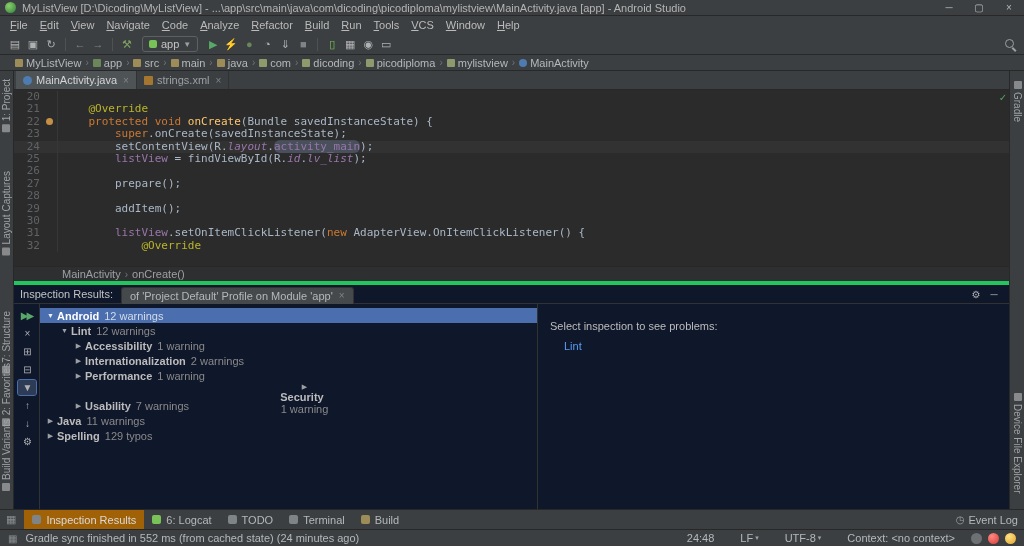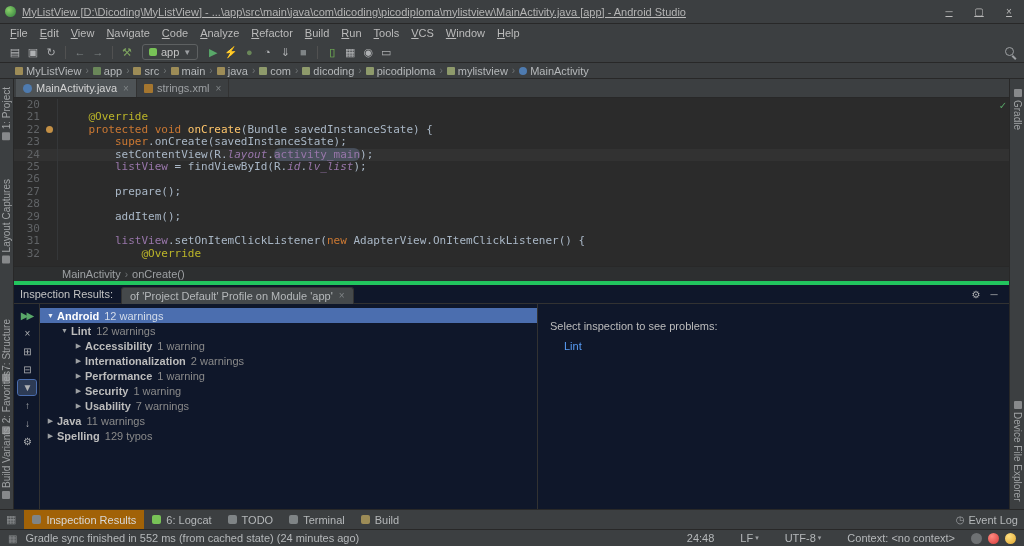--- a/index.html
+++ b/index.html
@@ -2,21 +2,21 @@
 <html><head>
 <meta charset="utf-8">
 <style>
   *{margin:0;padding:0;box-sizing:border-box;}
   html,body{width:1024px;height:546px;overflow:hidden;background:#2b2b2b;
     font-family:"Liberation Sans",sans-serif;}
   #app{width:1024px;height:546px;display:flex;flex-direction:column;background:#3c3f41;color:#bbb;font-size:11px;}
   .spacer{flex:1;}
 
   
-  .titlebar{height:24px;display:flex;align-items:center;background:#3c3f41;border-bottom:1px solid #282828;padding-left:5px;text-decoration:underline;}
+  .titlebar{height:16px;display:flex;align-items:center;background:#3c3f41;border-bottom:1px solid #282828;padding-left:5px;}
   .as-logo{width:11px;height:11px;border-radius:50%;background:radial-gradient(circle at 35% 35%,#8ad06a,#2f7d3b);margin-right:6px;flex:none;}
   .title-text{flex:1;color:#b4b4b4;font-size:11px;white-space:nowrap;overflow:hidden;}
   .win-btn{width:30px;height:18px;display:flex;align-items:center;justify-content:center;color:#b8b8b8;font-size:10px;}
 
   
   .menubar{height:18px;display:flex;align-items:center;background:#3c3f41;padding-left:4px;}
   .menu-item{padding:1px 6px;color:#bbbbbb;cursor:default;}
   .menu-item::first-letter{text-decoration:underline;}
 
   
@@ -406,21 +406,21 @@
               <div class="trow" style="padding-left: 32px;">
                 <span class="tarrow">▶</span>
                 <span class="tlabel">Internationalization</span>
                 <span class="tcount">2 warnings</span>
               </div>
               <div class="trow" style="padding-left: 32px;">
                 <span class="tarrow">▶</span>
                 <span class="tlabel">Performance</span>
                 <span class="tcount">1 warning</span>
               </div>
-              <div class="trow" style="padding-left: 32px;">
+              <div class="trow" style="padding-left: 32px; flex-direction: column;">
                 <span class="tarrow">▶</span>
                 <span class="tlabel">Security</span>
                 <span class="tcount">1 warning</span>
               </div>
               <div class="trow" style="padding-left: 32px;">
                 <span class="tarrow">▶</span>
                 <span class="tlabel">Usability</span>
                 <span class="tcount">7 warnings</span>
               </div>
               <div class="trow" style="padding-left: 4px;">

